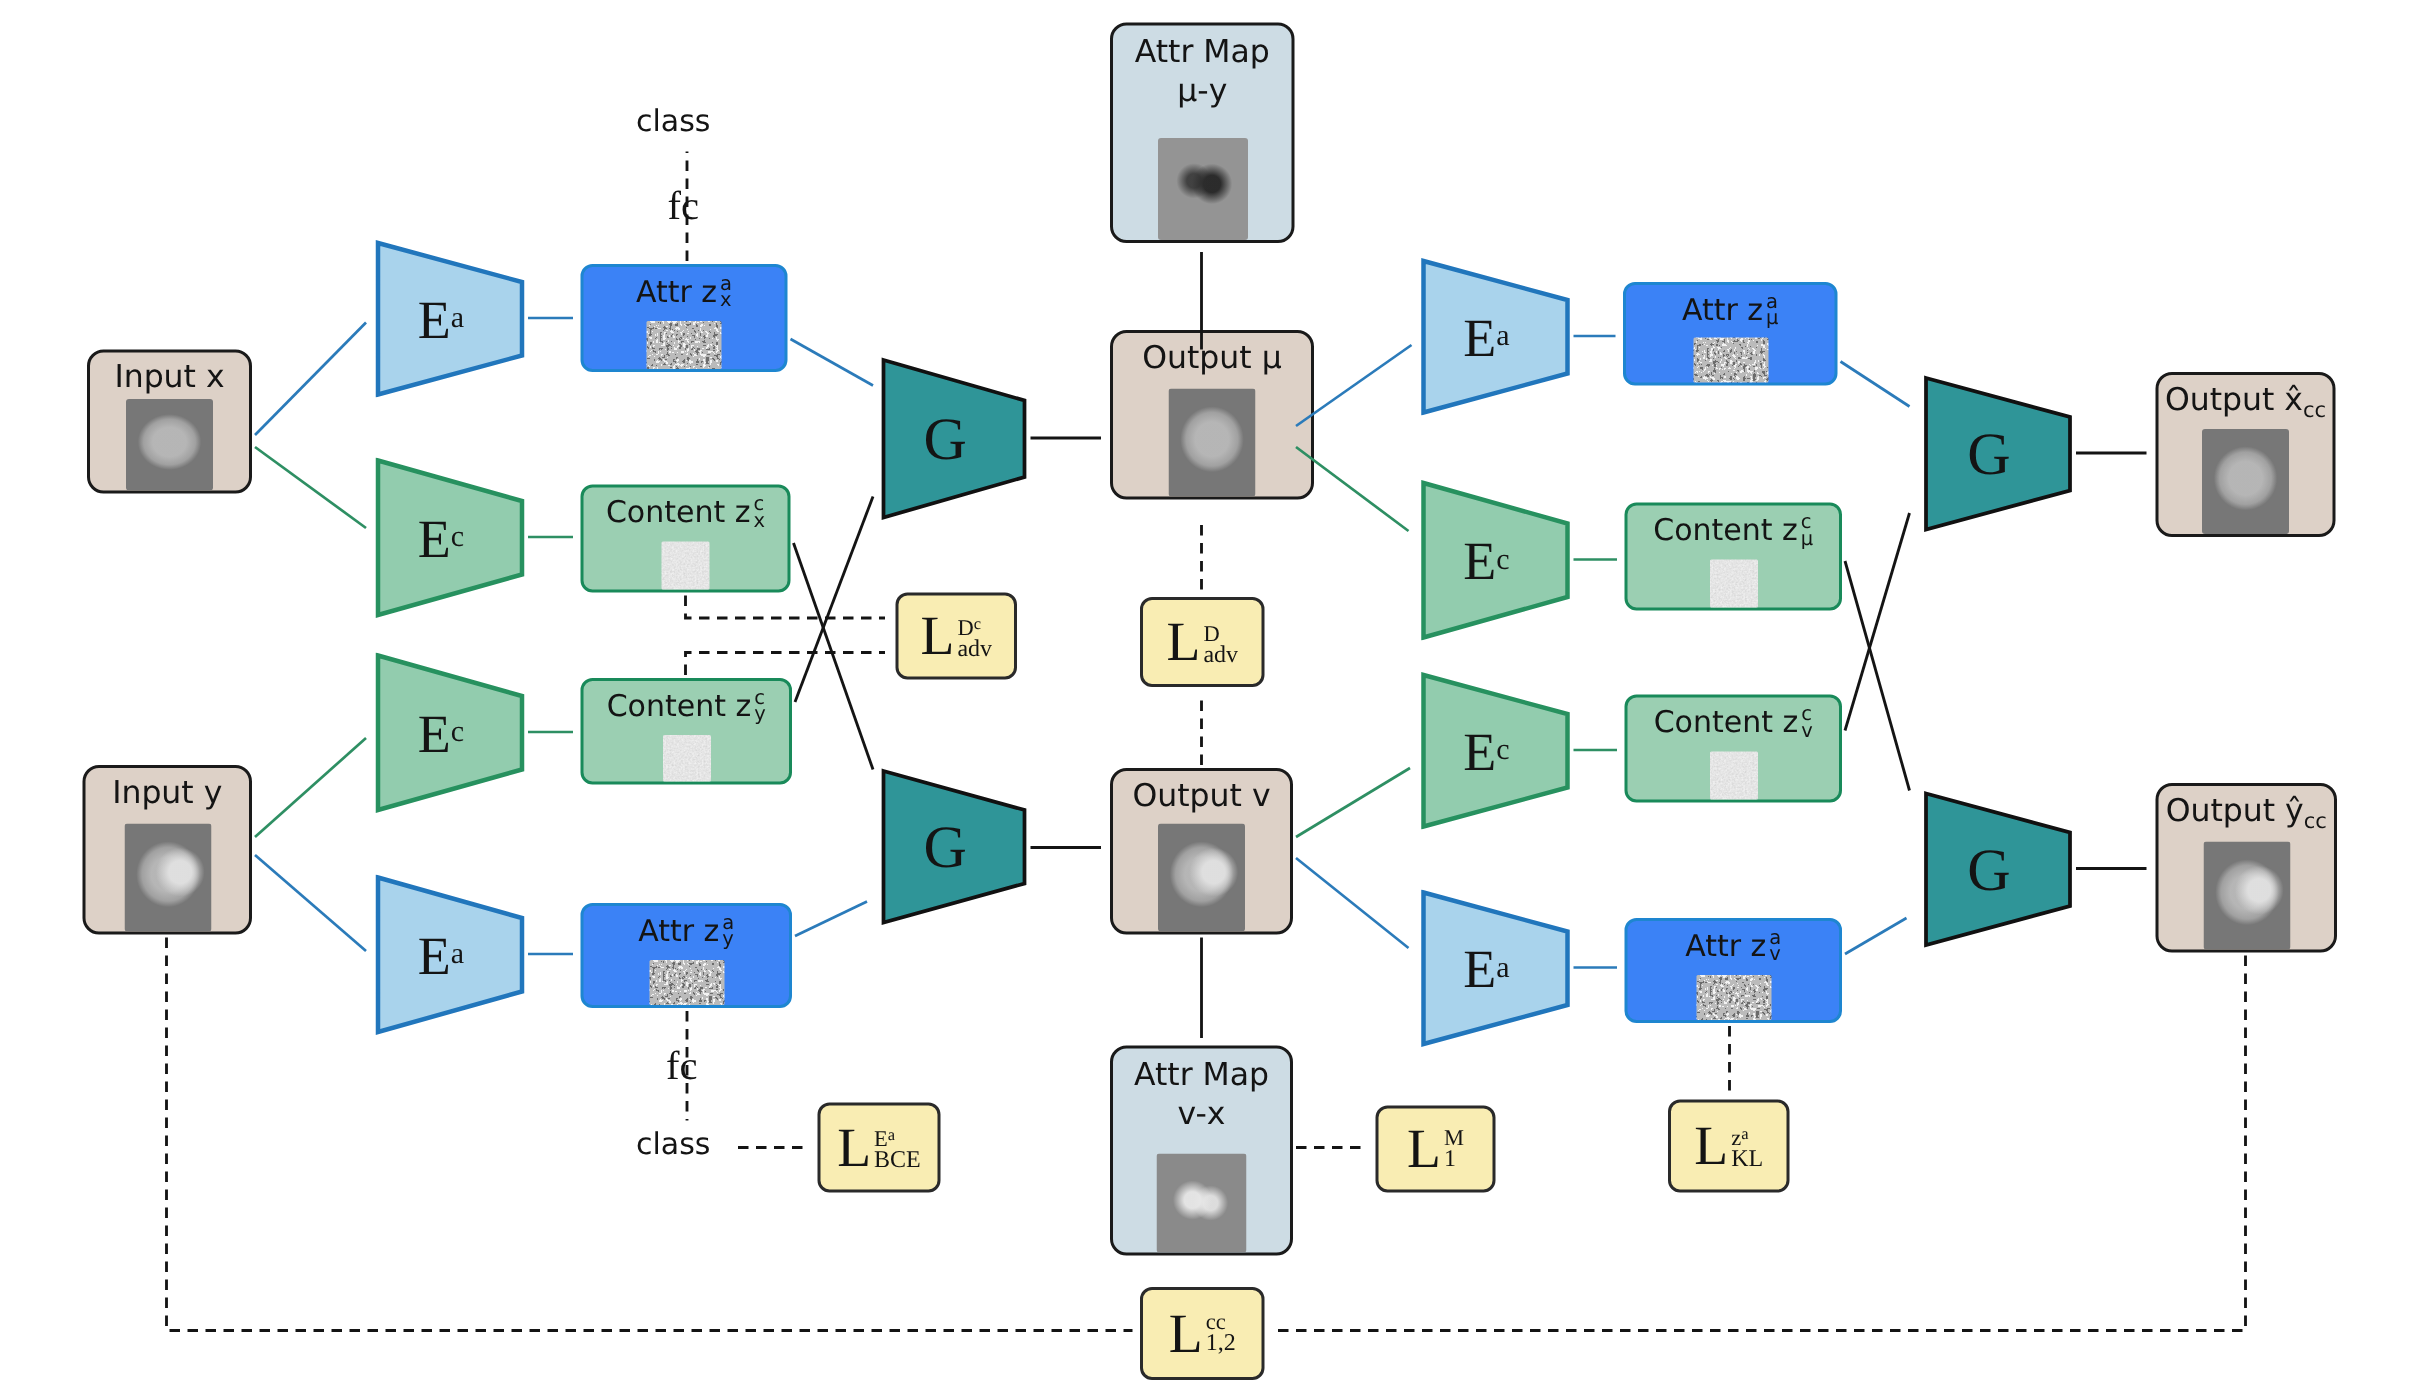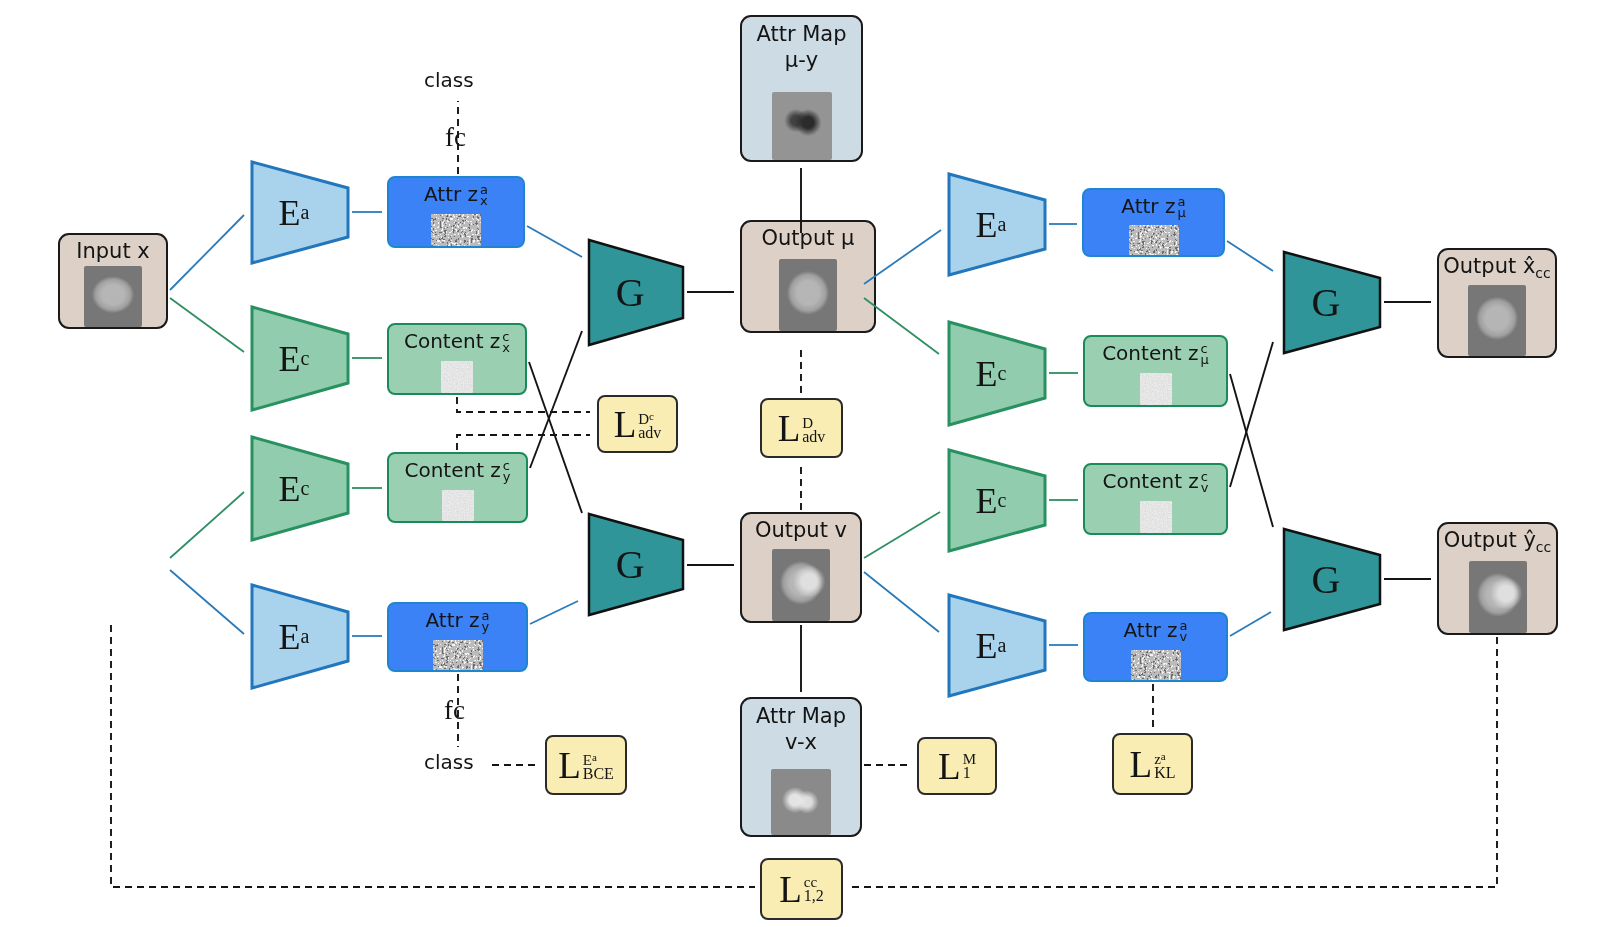--- a/index.html
+++ b/index.html
@@ -100,20 +100,24 @@
           <feFuncA type="table" tableValues="1 1"></feFuncA>
         </feComponentTransfer>
       </filter>
     </defs>
   </svg>
 
   <div class="abs iobox" style="left:58px;top:233px;width:110px;height:96px;">
     <div class="lbl">Input x</div>
     <div class="brain"></div>
   </div>
+  <div class="abs iobox" style="left:55px;top:510px;width:113px;height:113px;">
+    <div class="lbl">Input y</div>
+    <div class="brain lesion"></div>
+  </div>
 
   <div class="abs trap" style="left:250px;top:160px;width:100px;height:105px;">
     <svg viewBox="0 0 100 105" preserveAspectRatio="none">
         <polygon class="pb" points="2,2 98,28 98,77 2,103"></polygon>
       </svg>
     <span class="tl enc-lab">
         <span>E</span>
         <sup>a</sup>
       </span>
   </div>

